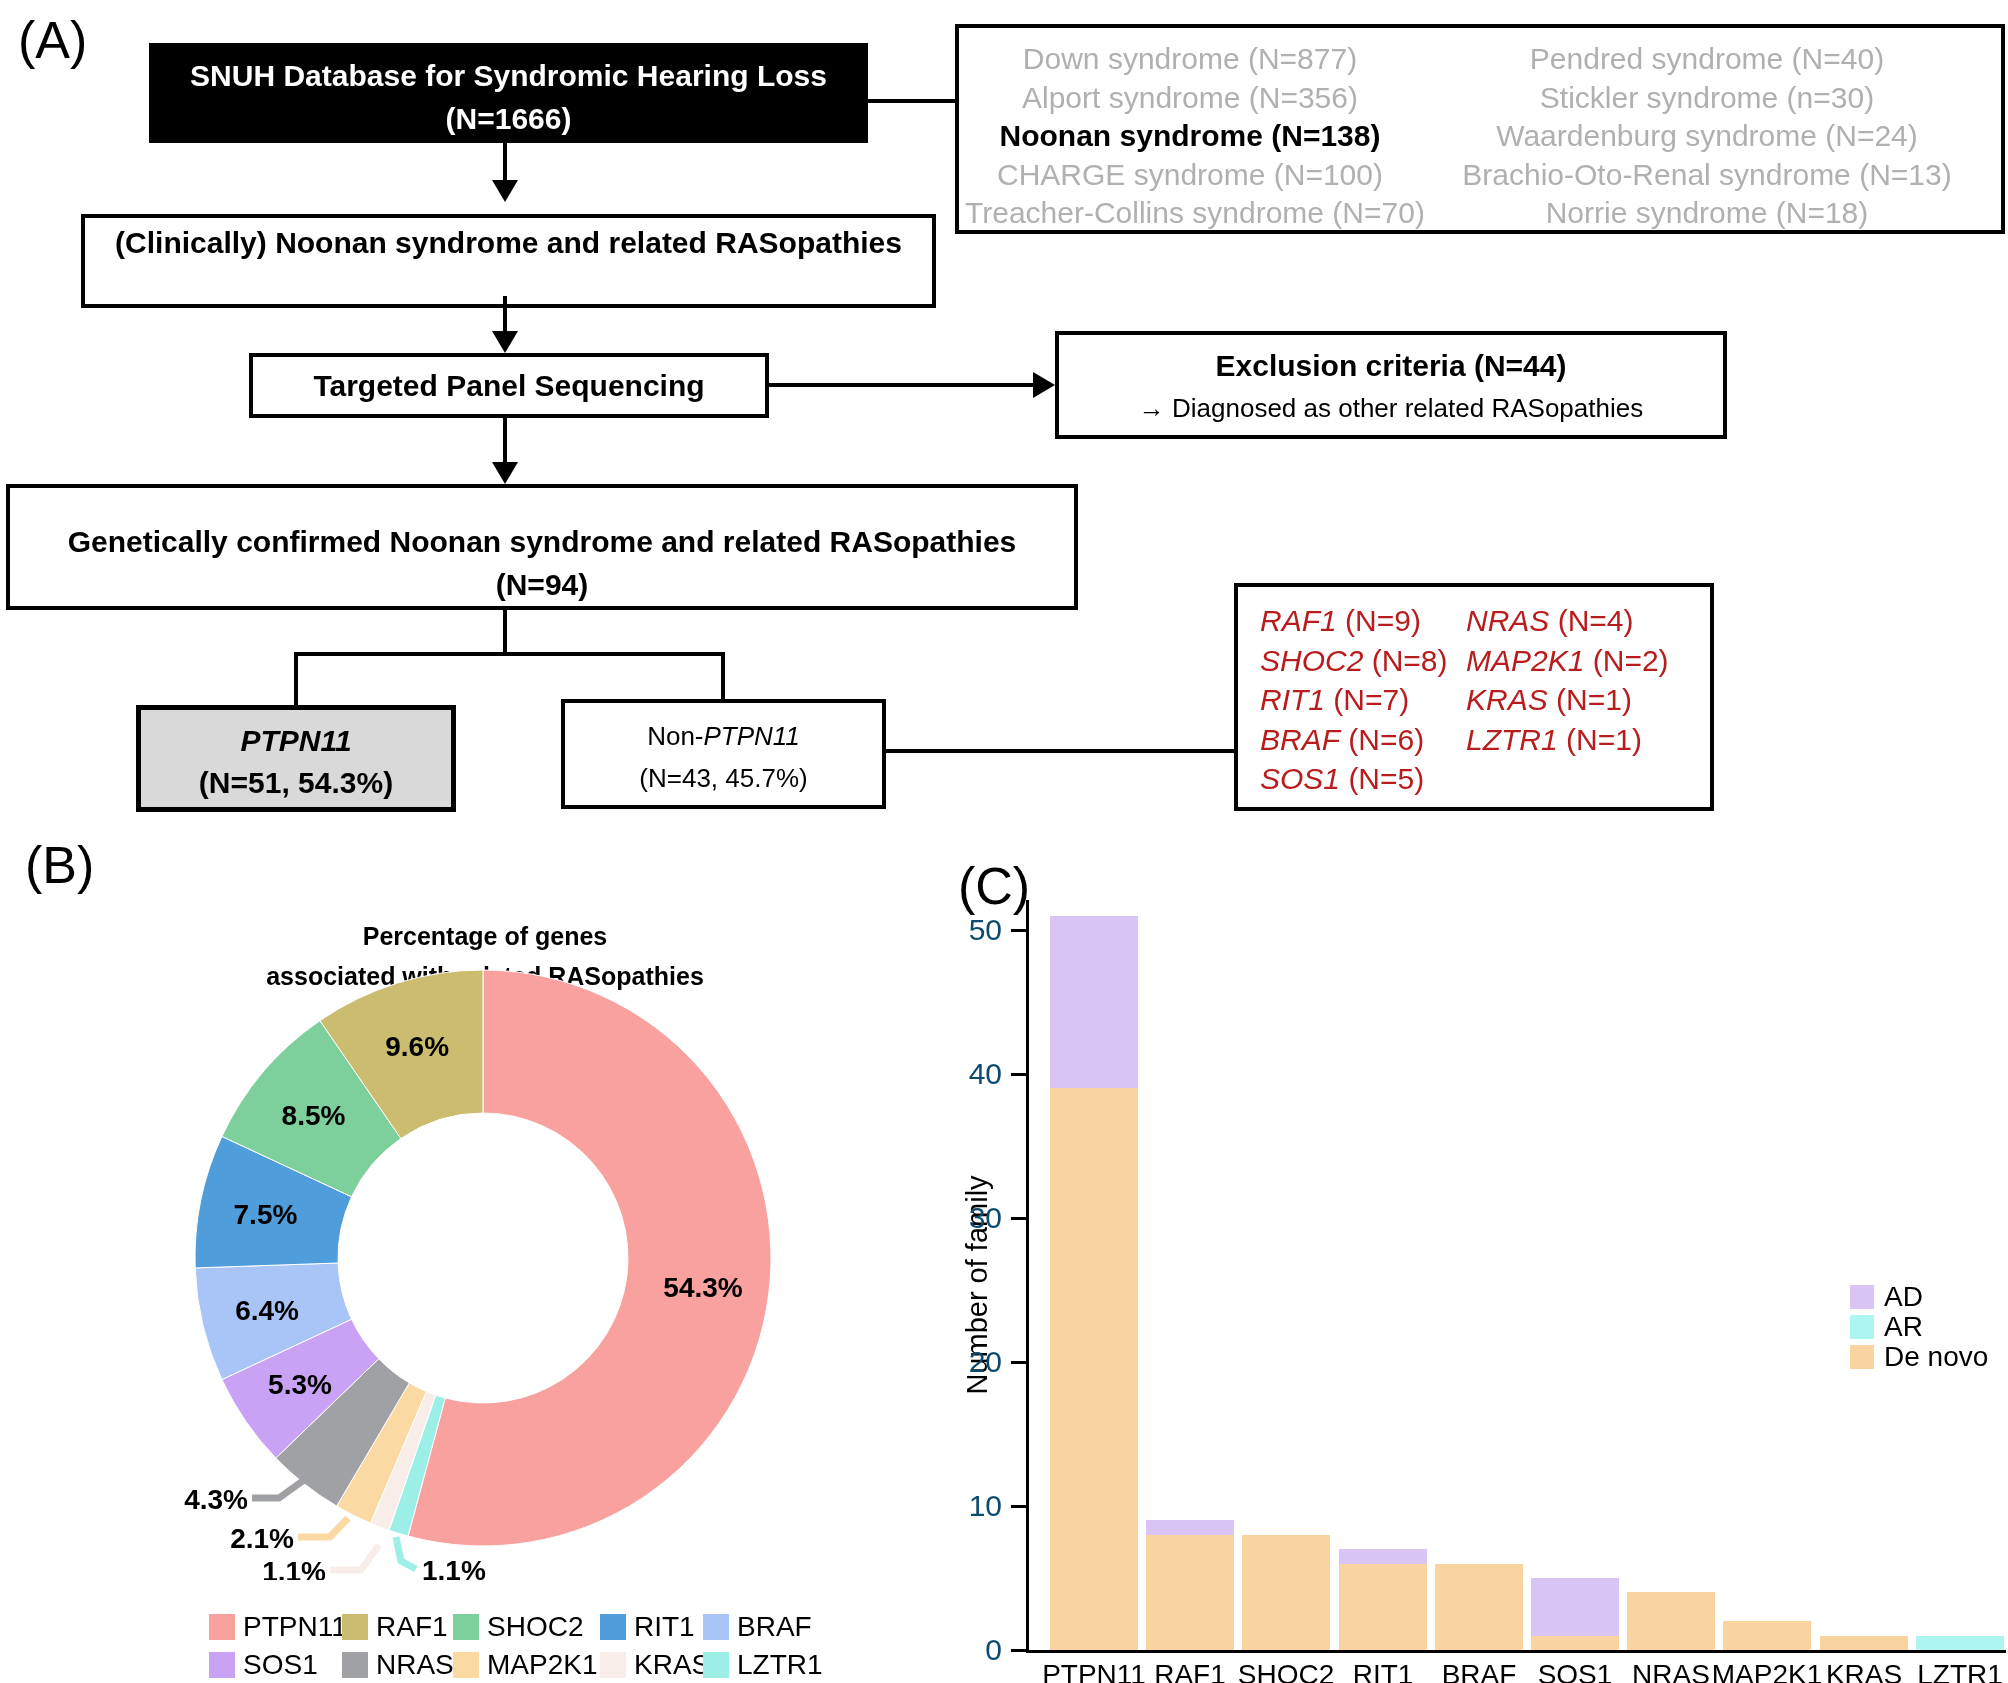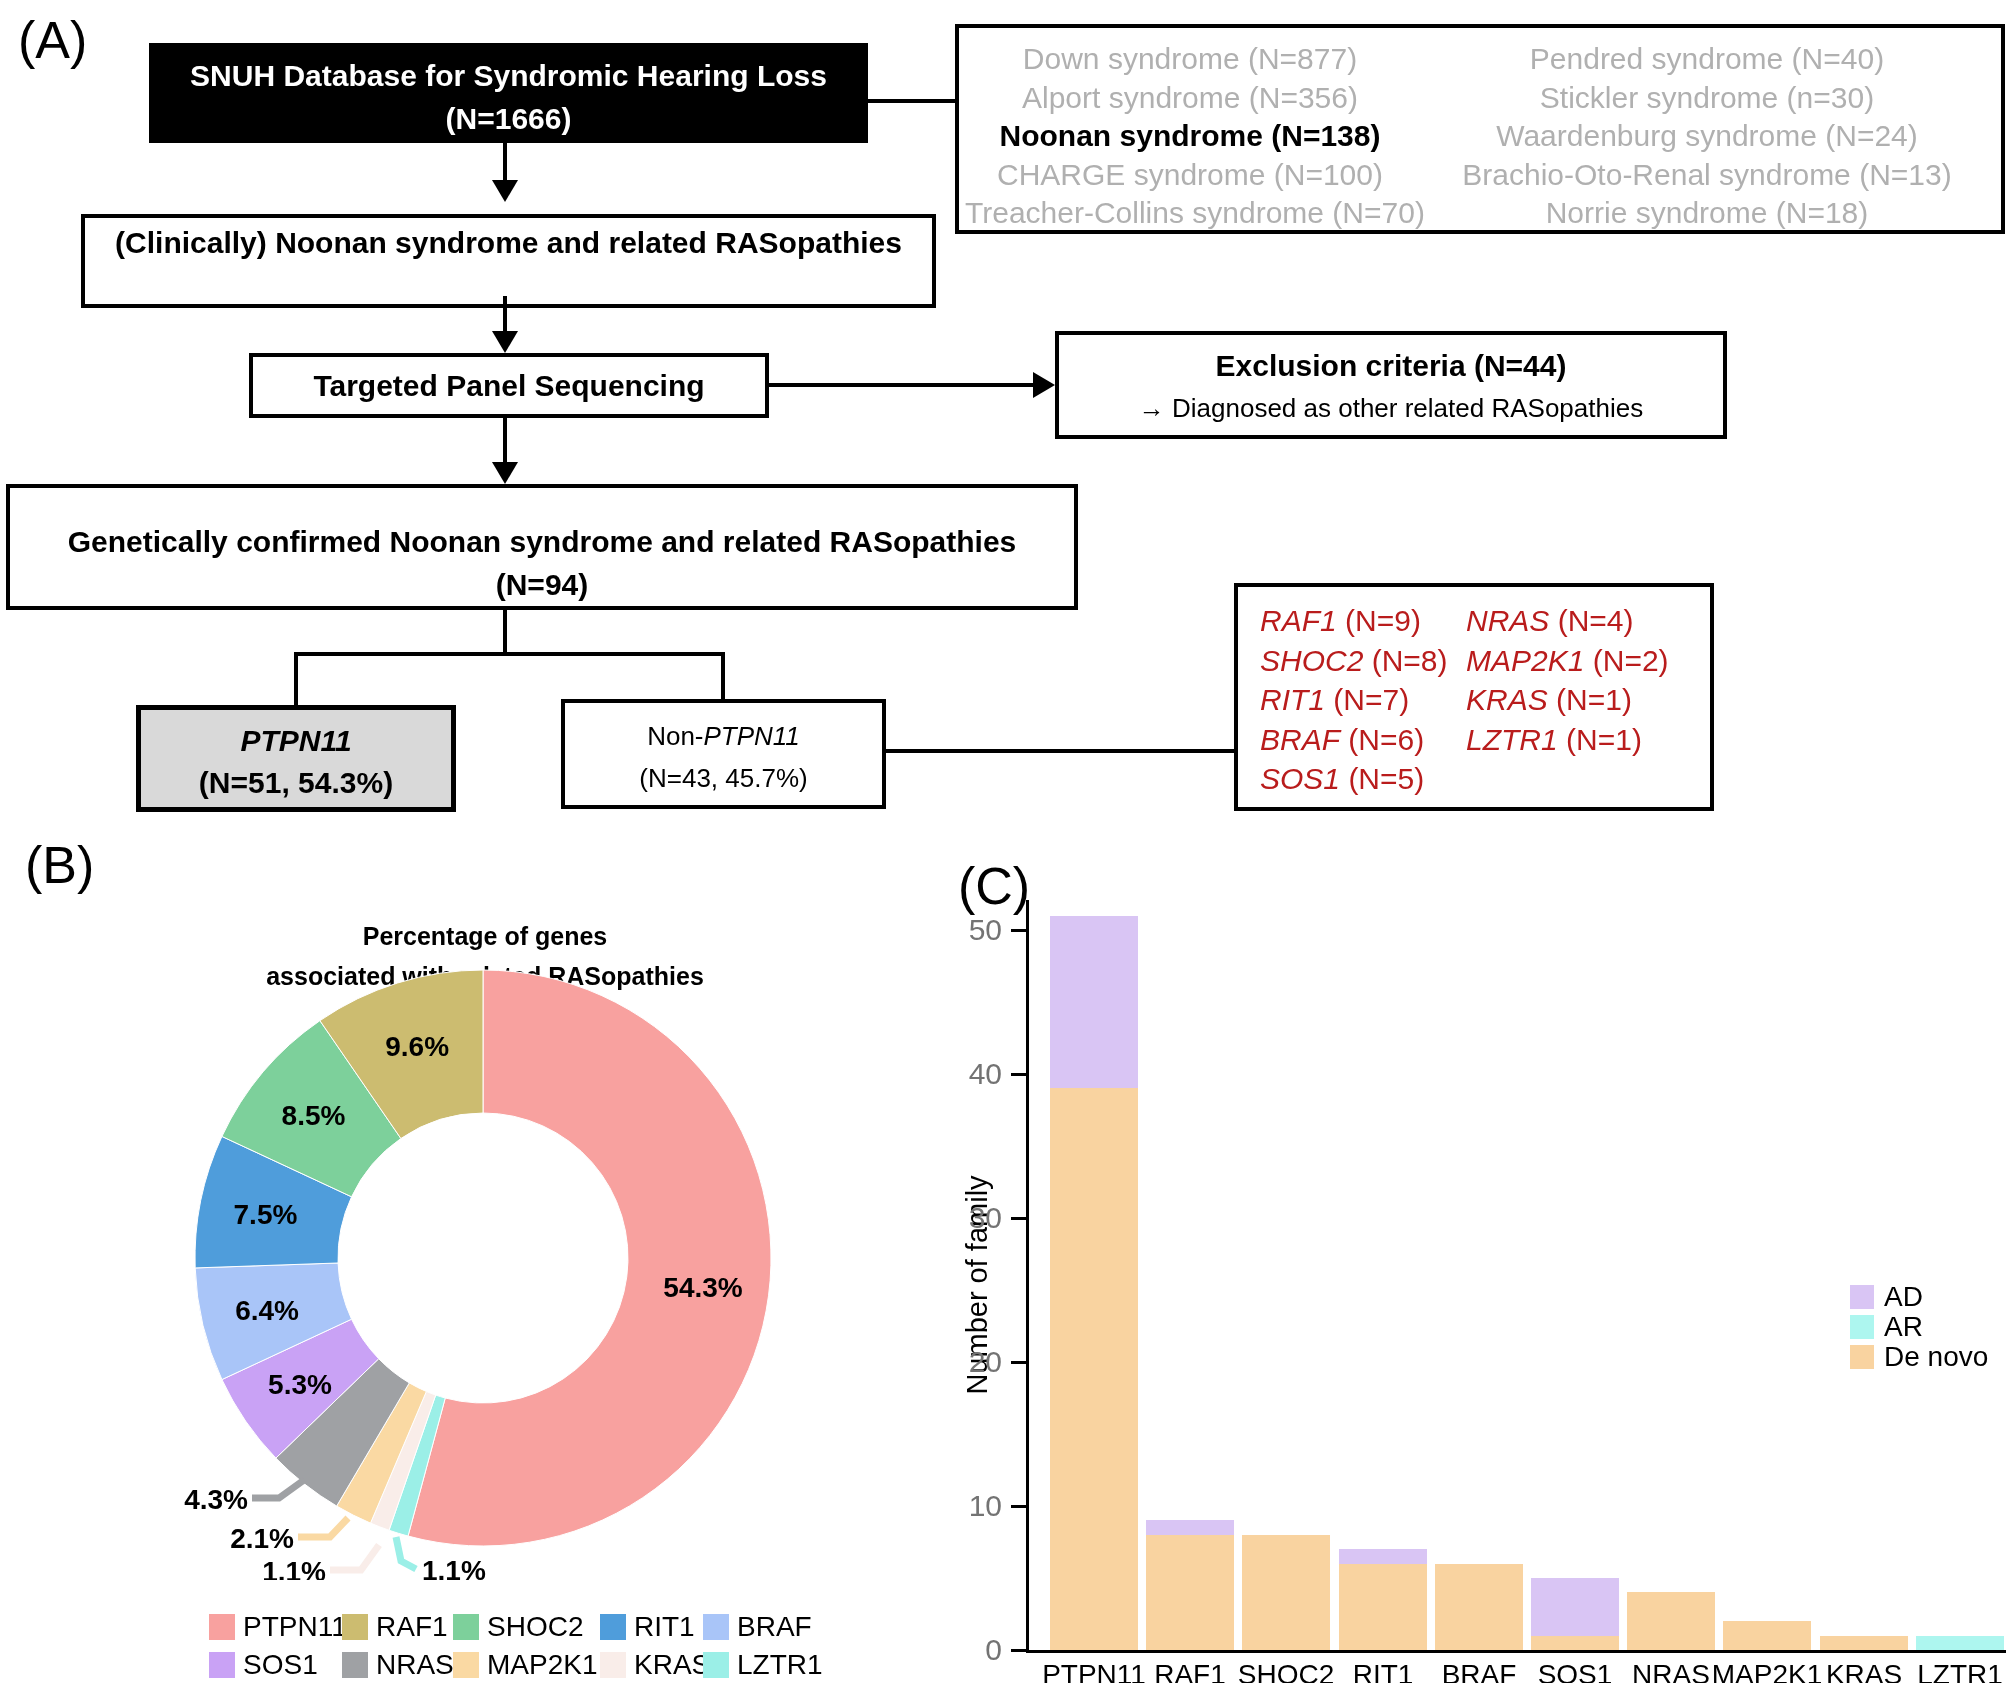--- a/index.html
+++ b/index.html
@@ -18,21 +18,21 @@
   .syn-col{position:absolute;top:12px;}
   .syn-row{font-size:30px;line-height:38.5px;color:#b0b0b0;white-space:nowrap;text-align:center;}
   .syn-row.hl{color:#000;font-weight:bold;}
   .gene-col{position:absolute;top:14px;text-align:left;}
   .gene-row{font-size:30px;line-height:39.5px;color:#b91c1c;white-space:nowrap;}
   .gene-row i{font-style:italic;}
   .b-title{position:absolute;text-align:center;font-weight:bold;font-size:25px;line-height:40px;}
   .donut-label{font-family:"Liberation Sans",sans-serif;font-weight:bold;font-size:28px;fill:#000;}
   .leg-sq{position:absolute;width:26px;height:26px;}
   .leg-txt{position:absolute;font-size:28px;line-height:30px;color:#000;white-space:nowrap;}
-  .ytick-lab{position:absolute;width:60px;text-align:right;font-size:30px;line-height:38px;color:#737373;}
+  .ytick-lab{position:absolute;width:60px;text-align:right;font-size:30px;line-height:38px;color:#0c4a6e;}
   .xtick-lab{position:absolute;width:140px;text-align:center;font-size:28px;line-height:34px;color:#000;}
   .ylab{position:absolute;width:300px;height:36px;text-align:center;font-size:29px;line-height:36px;
         transform:rotate(-90deg);transform-origin:center center;}
   .bar-seg{position:absolute;}
   .c-leg-sq{position:absolute;width:24px;height:24px;}
   .c-leg-txt{position:absolute;font-size:28px;line-height:30px;color:#000;white-space:nowrap;}
 </style>
 </head>
 <body>
 

